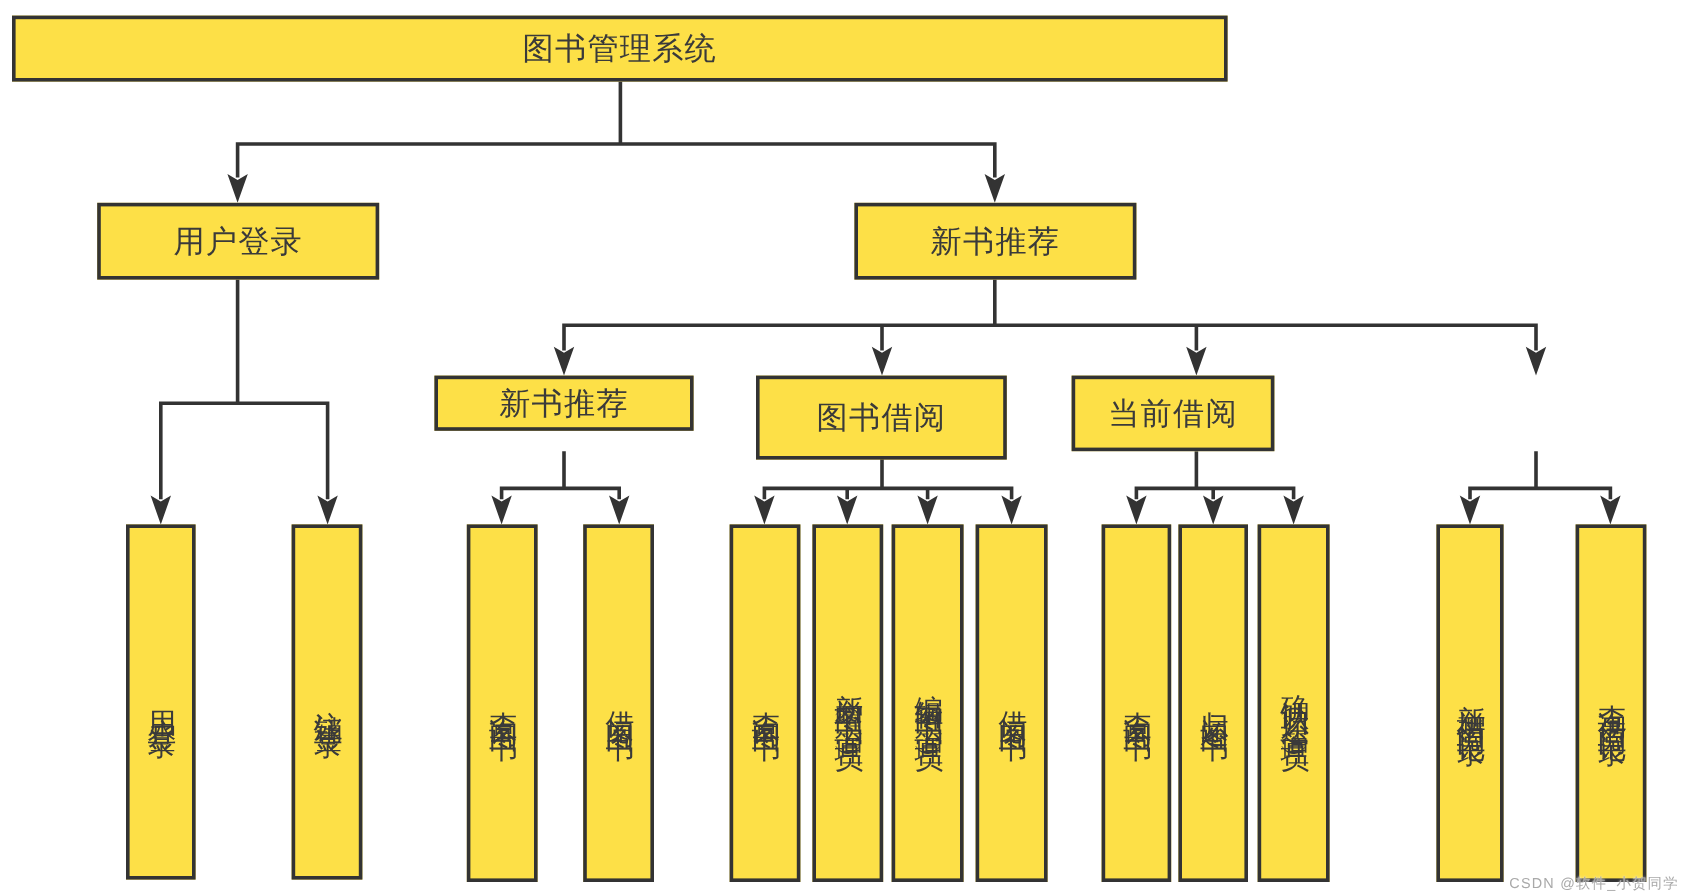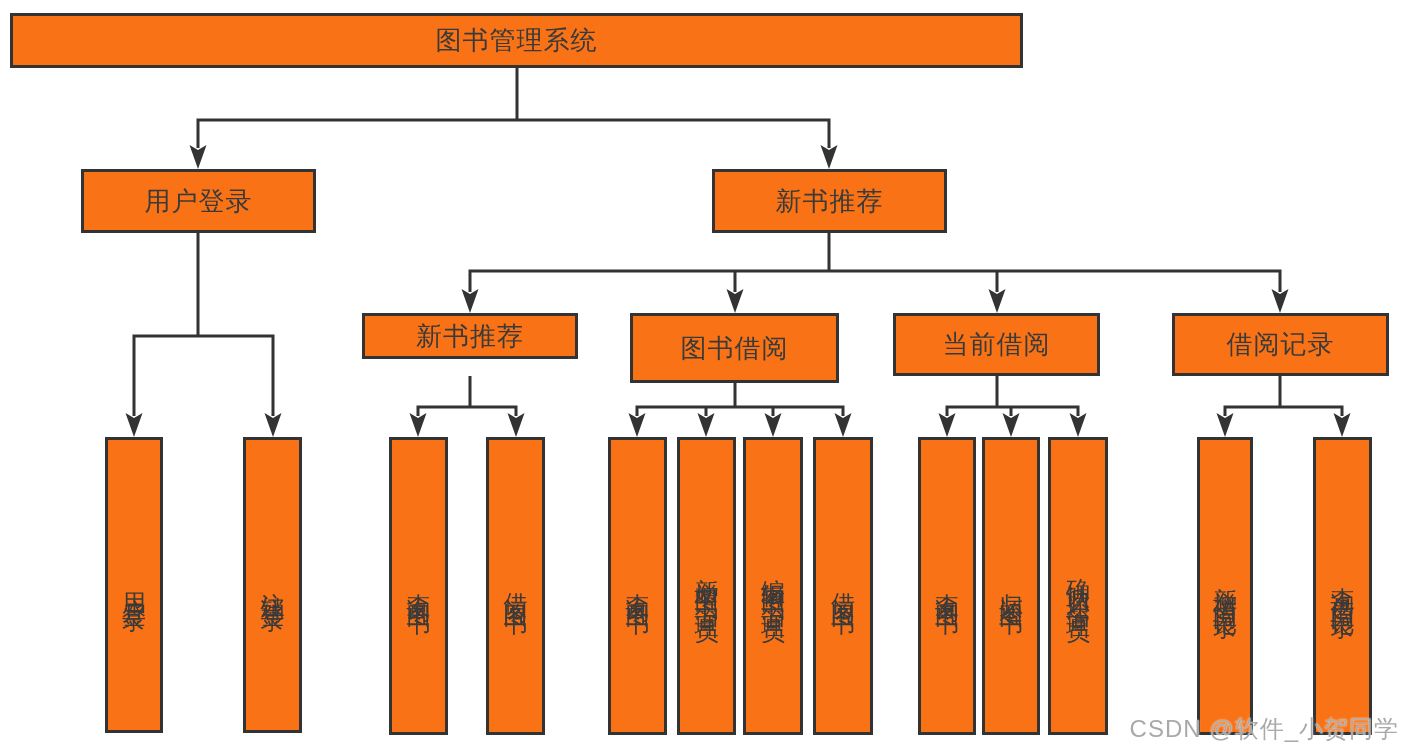--- a/index.html
+++ b/index.html
@@ -13,21 +13,21 @@
   }
   #connectors {
     position: absolute;
     left: 0; top: 0;
     width: 1405px; height: 747px;
   }
   .node {
     position: absolute;
     box-sizing: border-box;
     border: 3px solid #333333;
-    background: #f97316;
+    background: #fde047;
     display: flex;
     align-items: center;
     justify-content: center;
     color: #3a3a3a;
   }
   .node.hz span {
     font-size: 26px;
     letter-spacing: 1px;
     white-space: nowrap;
   }
@@ -35,21 +35,21 @@
     writing-mode: vertical-rl;
     text-orientation: mixed;
     font-size: 24px;
     letter-spacing: 6px;
     line-height: 1;
   }
   #watermark {
     position: absolute;
     right: 6px;
     bottom: 2px;
-    font-size: 24px;
+    font-size: 12px;
     color: #a9a9a9;
     letter-spacing: 1px;
     white-space: nowrap;
     text-shadow: 0 0 2px #ffffff;
     text-align: right;
   }
 </style>
 </head>
 <body>
 
@@ -98,25 +98,22 @@
   <div class="node hz" style="left:712px;top:169px;width:235px;height:64px">
     <span>新书推荐</span>
   </div>
 
   <div class="node hz" style="left:362px;top:313px;width:216px;height:46px">
     <span>新书推荐</span>
   </div>
   <div class="node hz" style="left:630px;top:313px;width:209px;height:70px">
     <span>图书借阅</span>
   </div>
-  <div class="node hz" style="left:893px;top:313px;width:207px;height:63px">
+  <div class="node hz" style="left:893px;top:313px;width:169px;height:63px">
     <span>当前借阅</span>
-  </div>
-  <div class="node hz" style="left:1172px;top:313px;width:217px;height:63px">
-    <span>借阅记录</span>
   </div>
 
   <div class="node vert" style="left:105px;top:437px;width:58px;height:296px">
     <span>用户登录</span>
   </div>
   <div class="node vert" style="left:243px;top:437px;width:59px;height:296px">
     <span>注销登录</span>
   </div>
 
   <div class="node vert" style="left:389px;top:437px;width:59px;height:298px">

